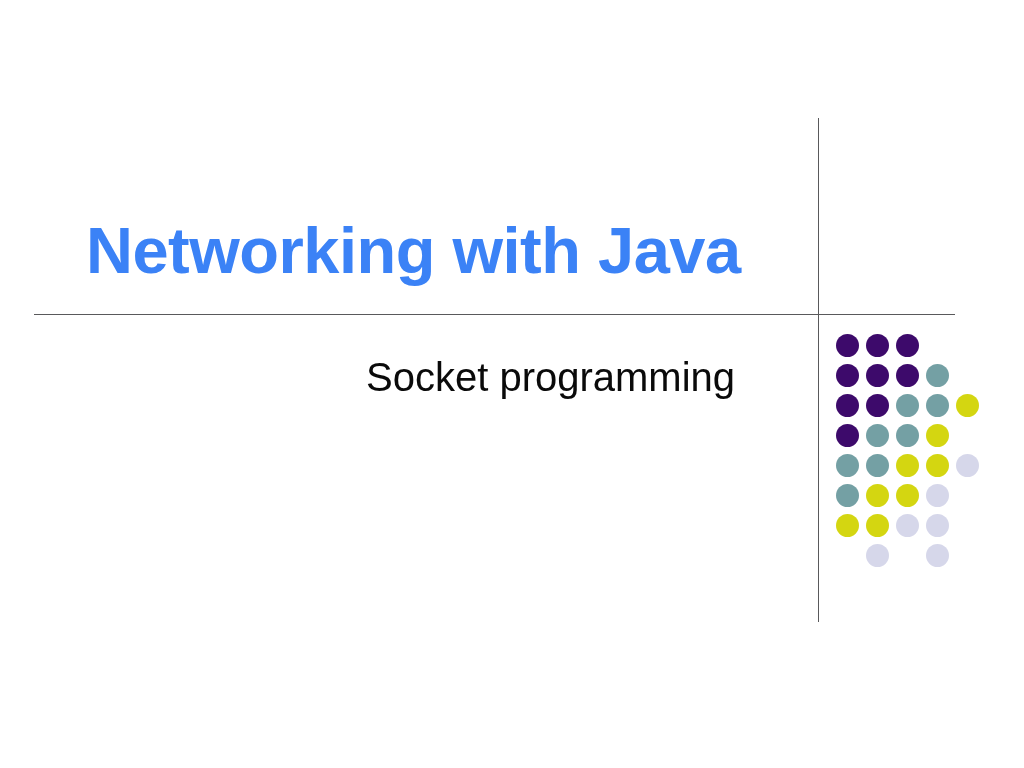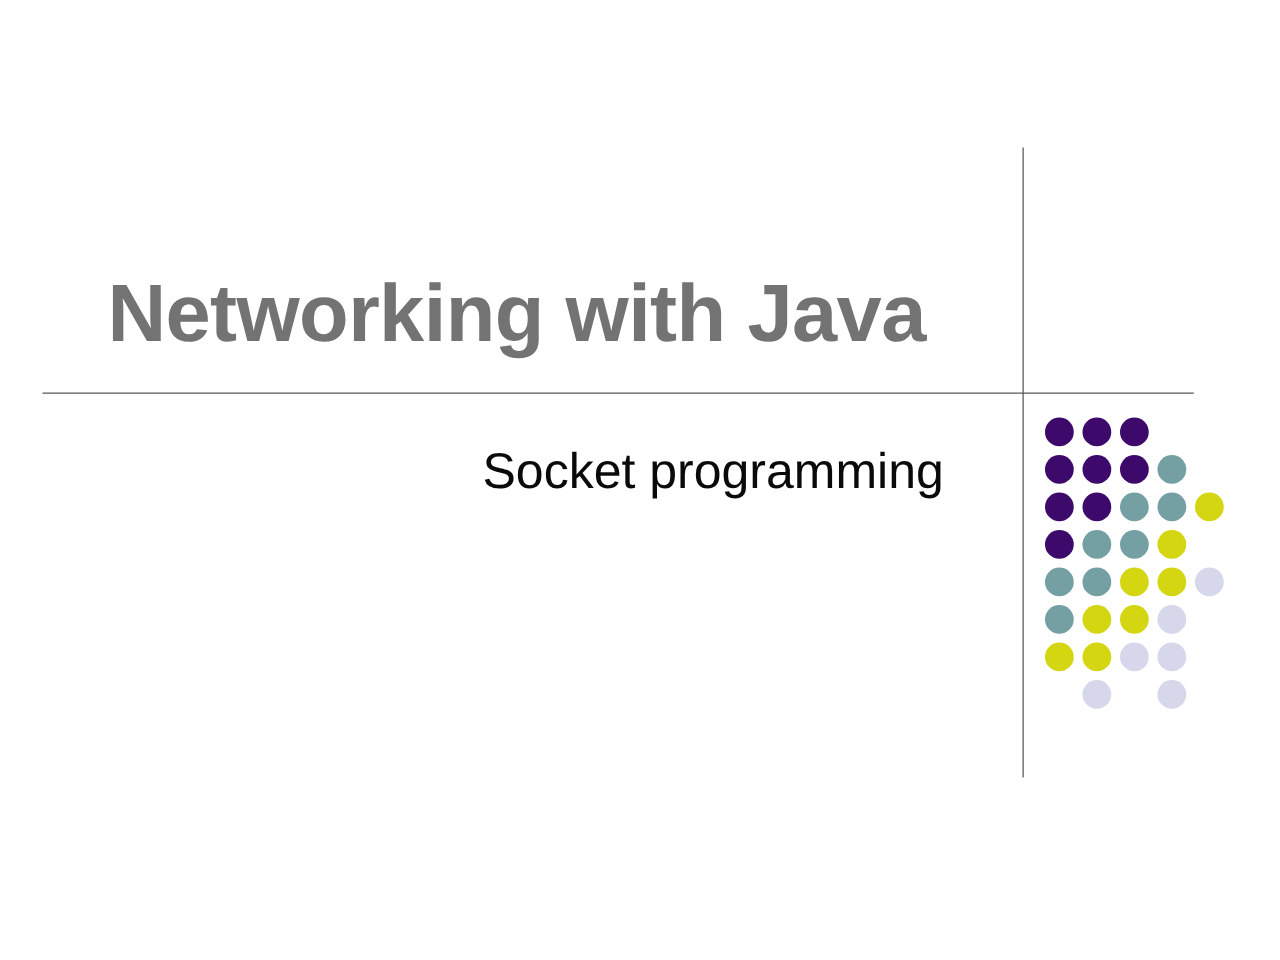--- a/index.html
+++ b/index.html
@@ -48,21 +48,21 @@
     width: 700px;
     height: 90px;
     display: flex;
     align-items: center;
   }
   .title-text {
     font-family: "Liberation Sans", sans-serif;
     font-size: 65px;
     font-weight: bold;
     line-height: 1.05;
-    color: #737373;
+    color: #3b82f6;
     letter-spacing: -0.5px;
     white-space: nowrap;
   }
 
   
   .subtitle-block {
     position: absolute;
     left: 366px;
     top: 352px;
     width: 430px;
@@ -70,21 +70,20 @@
     display: flex;
     align-items: center;
   }
   .subtitle-text {
     font-family: "Liberation Sans", sans-serif;
     font-size: 40px;
     font-weight: normal;
     line-height: 1.1;
     color: #0a0a0a;
     white-space: nowrap;
-    margin-left: 20px;
   }
 
   
   .dot-grid {
     position: absolute;
     left: 836px;
     top: 334px;
     width: 160px;
     height: 255px;
   }

